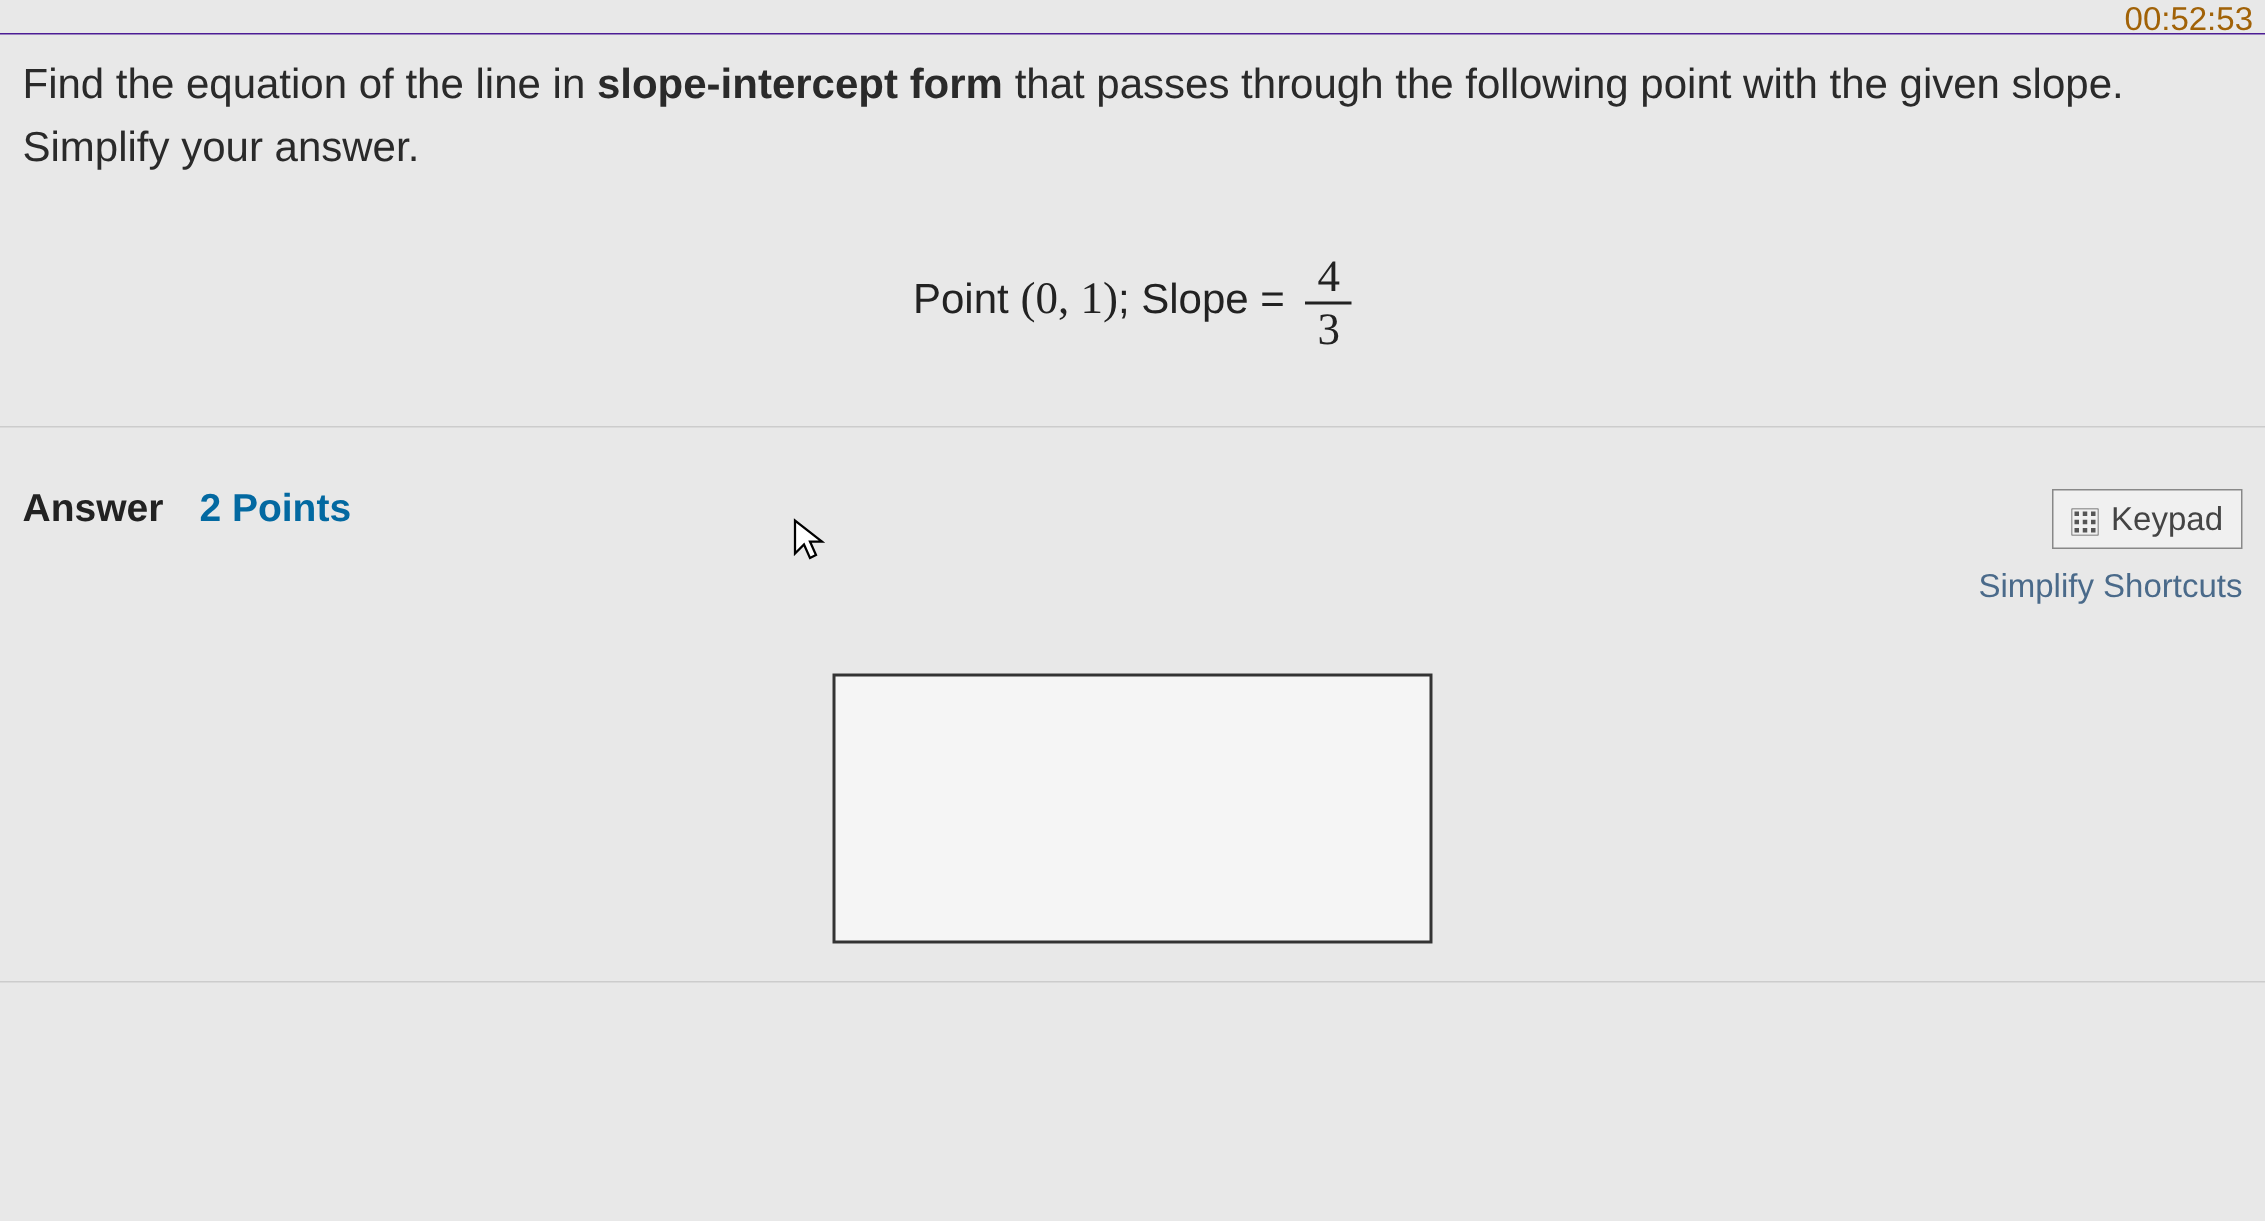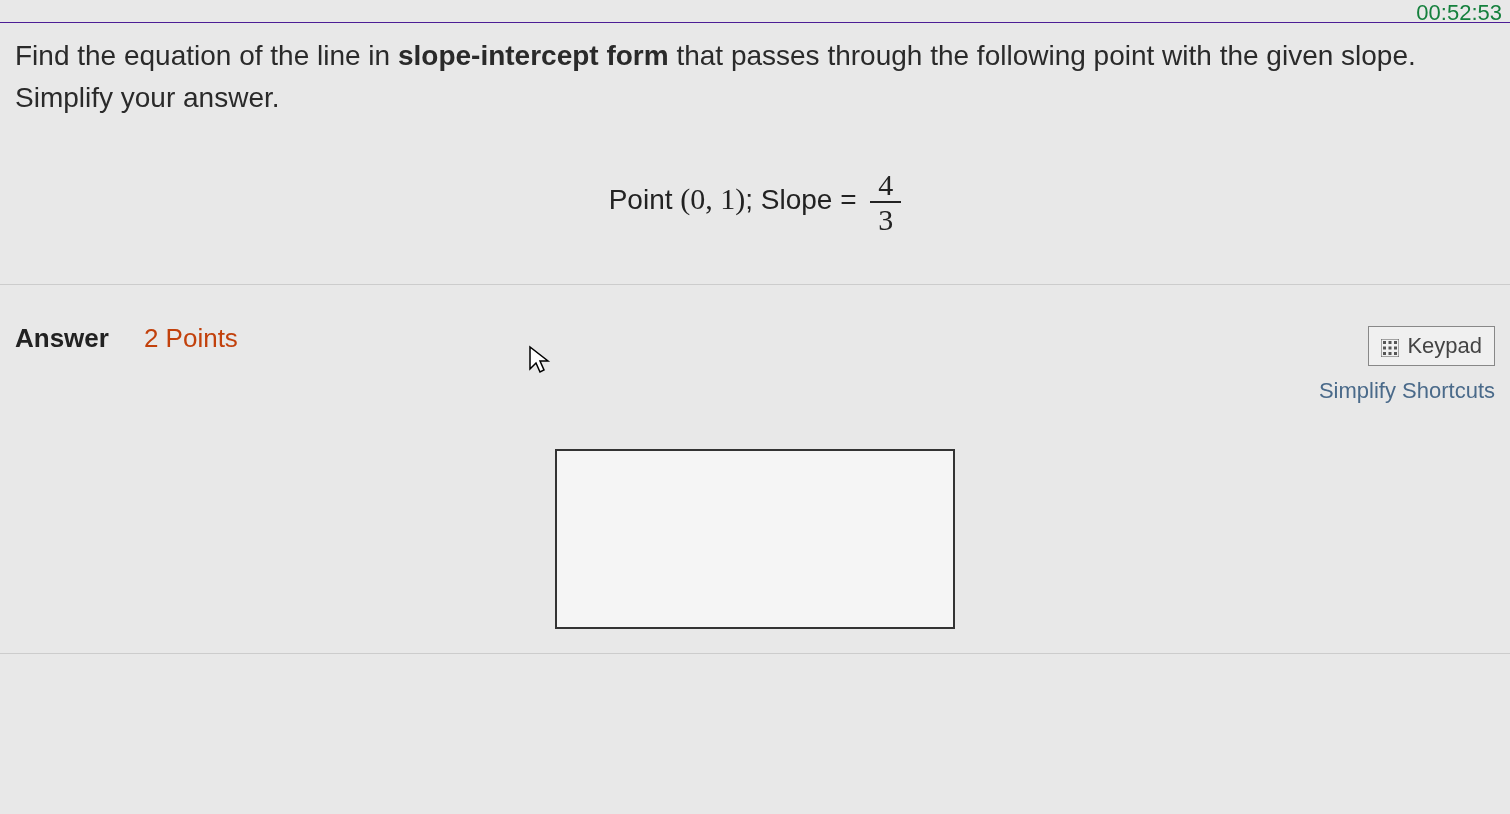--- a/index.html
+++ b/index.html
@@ -14,21 +14,21 @@
       font-family: 'Helvetica Neue', Arial, sans-serif;
       color: #333;
       position: relative;
       overflow: hidden;
     }
     .timer {
       position: absolute;
       top: 0px;
       right: 8px;
       font-size: 22px;
-      color: #15803d;
+      color: #a16207;
       font-weight: 400;
       text-align: right;
     }
     .question-section {
       padding: 12px 15px 18px 15px;
       border-top: 1px solid #4c1d95;
       border-bottom: 1px solid #ccc;
       margin-top: 22px;
     }
     .question-text {
@@ -75,31 +75,31 @@
       position: relative;
     }
     .answer-header {
       display: flex;
       align-items: center;
       justify-content: space-between;
     }
     .answer-label-group {
       display: flex;
       align-items: baseline;
-      gap: 35px;
+      gap: 24px;
     }
     .answer-label {
       font-size: 26px;
       font-weight: 600;
       color: #222;
     }
     .points-label {
       font-size: 26px;
-      color: #c2410c;
-      font-weight: 400;
+      color: #0369a1;
+      font-weight: 700;
     }
     .keypad-button {
       border: 1px solid #888;
       background: #f0f0f0;
       padding: 6px 12px;
       font-size: 22px;
       color: #444;
       display: flex;
       align-items: center;
       gap: 8px;

